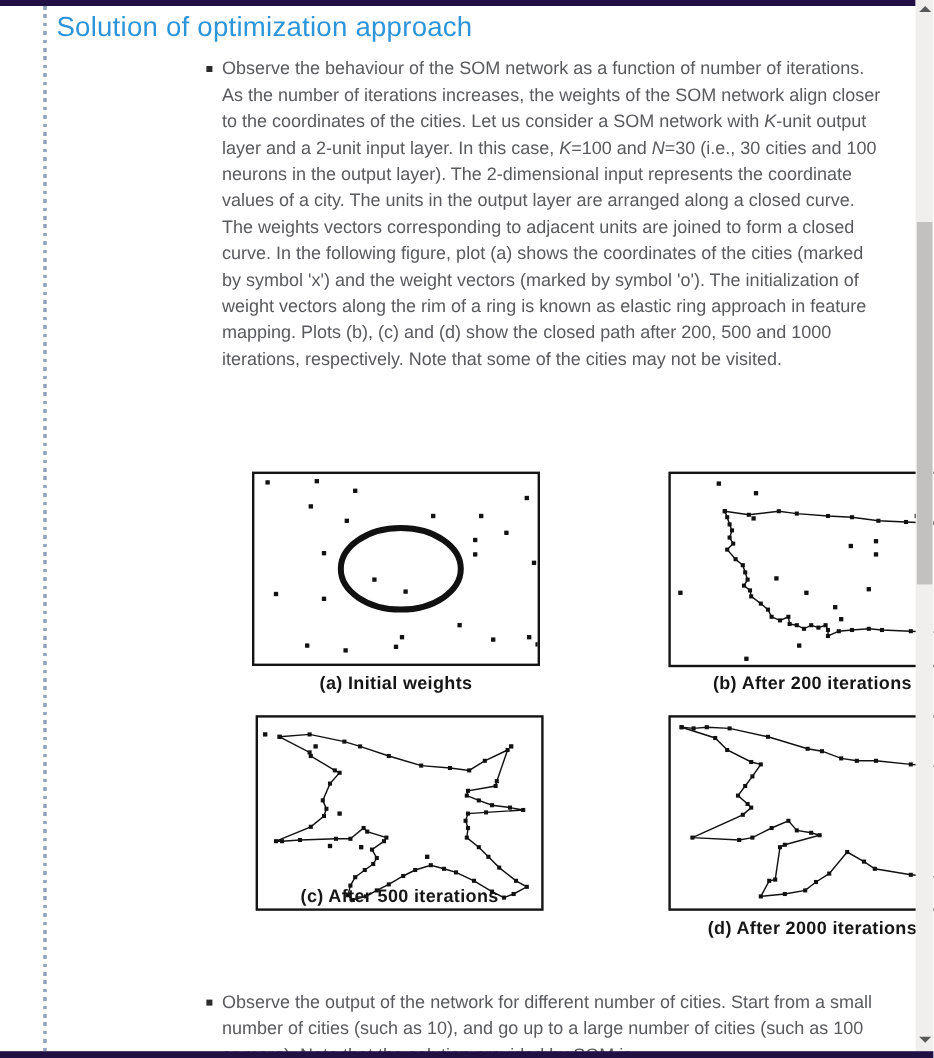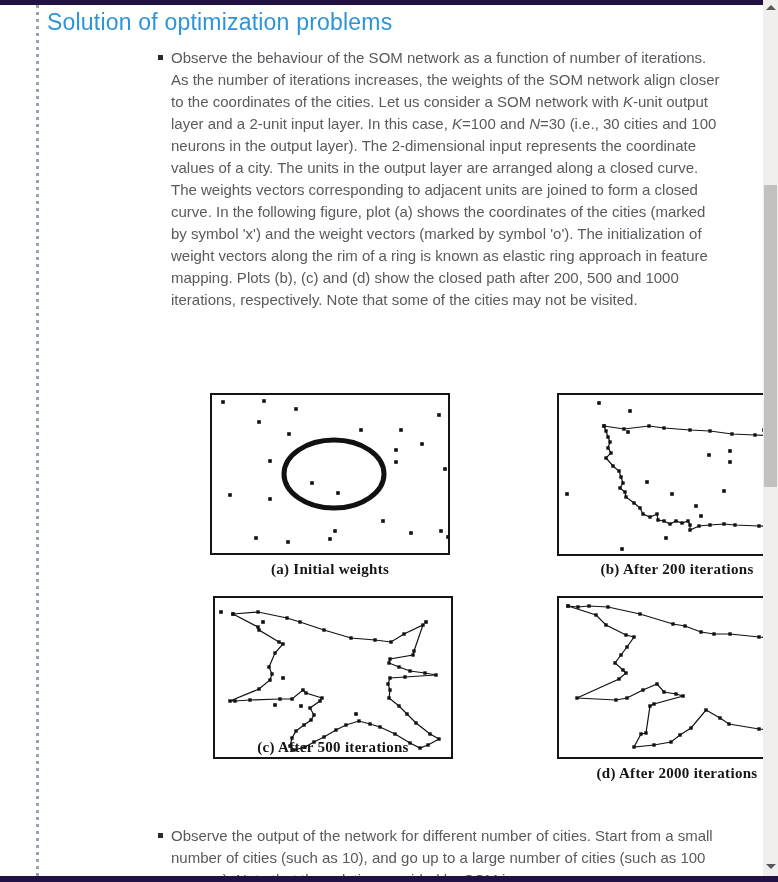--- a/index.html
+++ b/index.html
@@ -12,57 +12,57 @@
 
   
   .dotted-border{position:absolute;left:36px;top:5px;width:3px;height:871px;
     background:repeating-linear-gradient(to bottom,#92a4bc 0 3px,transparent 3px 7px);}
 
   
   .slide-title{position:absolute;left:47px;top:7px;font-size:23px;line-height:30px;
     color:#2c95d9;font-weight:500;letter-spacing:.2px;}
 
   
-  .bullet-item{position:absolute;left:158px;width:562px;}
+  .bullet-item{position:absolute;left:172px;width:562px;}
   .bullet-item .sq{position:absolute;left:0;top:8px;width:5px;height:5px;background:#2b2b2b;}
   .bullet-item p{margin:0 0 0 13px;width:550px;font-size:15px;line-height:22px;color:#595a5d;}
   .bullet-item p em{font-style:italic;}
   #bullet-1{top:47px;}
   #bullet-2{top:825px;}
 
   
   .fig-box{position:absolute;background:#fff;border:2px solid #141414;box-sizing:border-box;}
   #fig-a{left:210px;top:393px;width:240px;height:162px;}
   #fig-b{left:557px;top:393px;width:240px;height:163px;}
   #fig-c{left:213px;top:596px;width:240px;height:163px;}
   #fig-d{left:557px;top:596px;width:240px;height:163px;}
   .fig-box svg{display:block;width:100%;height:100%;}
   .fig-caption{position:absolute;width:240px;text-align:center;
-    font-family:Liberation Serif, serif;font-weight:bold;font-size:15px;letter-spacing:.3px;color:#161616;}
+    font-family:Liberation Sans, sans-serif;font-weight:bold;font-size:15px;letter-spacing:.3px;color:#161616;}
   #cap-a{left:210px;top:561px;}
   #cap-b{left:557px;top:561px;}
   #cap-c{left:213px;top:739px;}
   #cap-d{left:557px;top:765px;}
 
   
   .scrollbar-track{position:absolute;right:0;top:0;width:15px;height:876px;background:#f0efed;z-index:20;}
   .scrollbar-thumb{position:absolute;left:1px;top:185px;width:13px;height:302px;background:#c2c1bf;}
   .sb-arrow{position:absolute;left:3px;width:0;height:0;border-left:5px solid transparent;border-right:5px solid transparent;}
   .sb-up{top:5px;border-bottom:5px solid #57585a;}
   .sb-down{top:864px;border-top:5px solid #57585a;}
 </style>
 </head>
 <body>
 
 <div id="page">
 
   <div class="top-bar"></div>
   <div class="dotted-border"></div>
 
-  <h1 class="slide-title" style="margin:0">Solution of optimization problems</h1>
+  <h1 class="slide-title" style="margin:0">Solution of optimization approach</h1>
 
   <div class="bullet-item" id="bullet-1">
     <span class="sq"></span>
     <p><span>Observe the behaviour of the SOM network as a function of number of iterations. As the number of iterations increases, the weights of the SOM network align closer to the coordinates of the cities. Let us consider a SOM network with </span><em>K</em><span>-unit output layer and a 2-unit input layer. In this case, </span><em>K</em><span>=100 and </span><em>N</em><span>=30 (i.e., 30 cities and 100 neurons in the output layer). The 2-dimensional input represents the coordinate values of a city. The units in the output layer are arranged along a closed curve. The  weights vectors corresponding to adjacent units are joined to form a closed curve. In the following figure, plot (a) shows the coordinates of the cities (marked by symbol 'x')  and the weight vectors (marked by symbol 'o'). The initialization of weight vectors along the rim of a ring is known as elastic ring approach in feature mapping. Plots (b), (c) and (d) show the closed path after 200, 500 and 1000 iterations, respectively. Note that some of the cities may not be visited.</span></p>
   </div>
 
   <div class="fig-box" id="fig-a">
       <svg viewBox="0 0 236 158">
         <rect x="9.2" y="5.2" width="3.6" height="3.6" fill="#111"></rect>
         <rect x="50.2" y="4.2" width="3.6" height="3.6" fill="#111"></rect>

